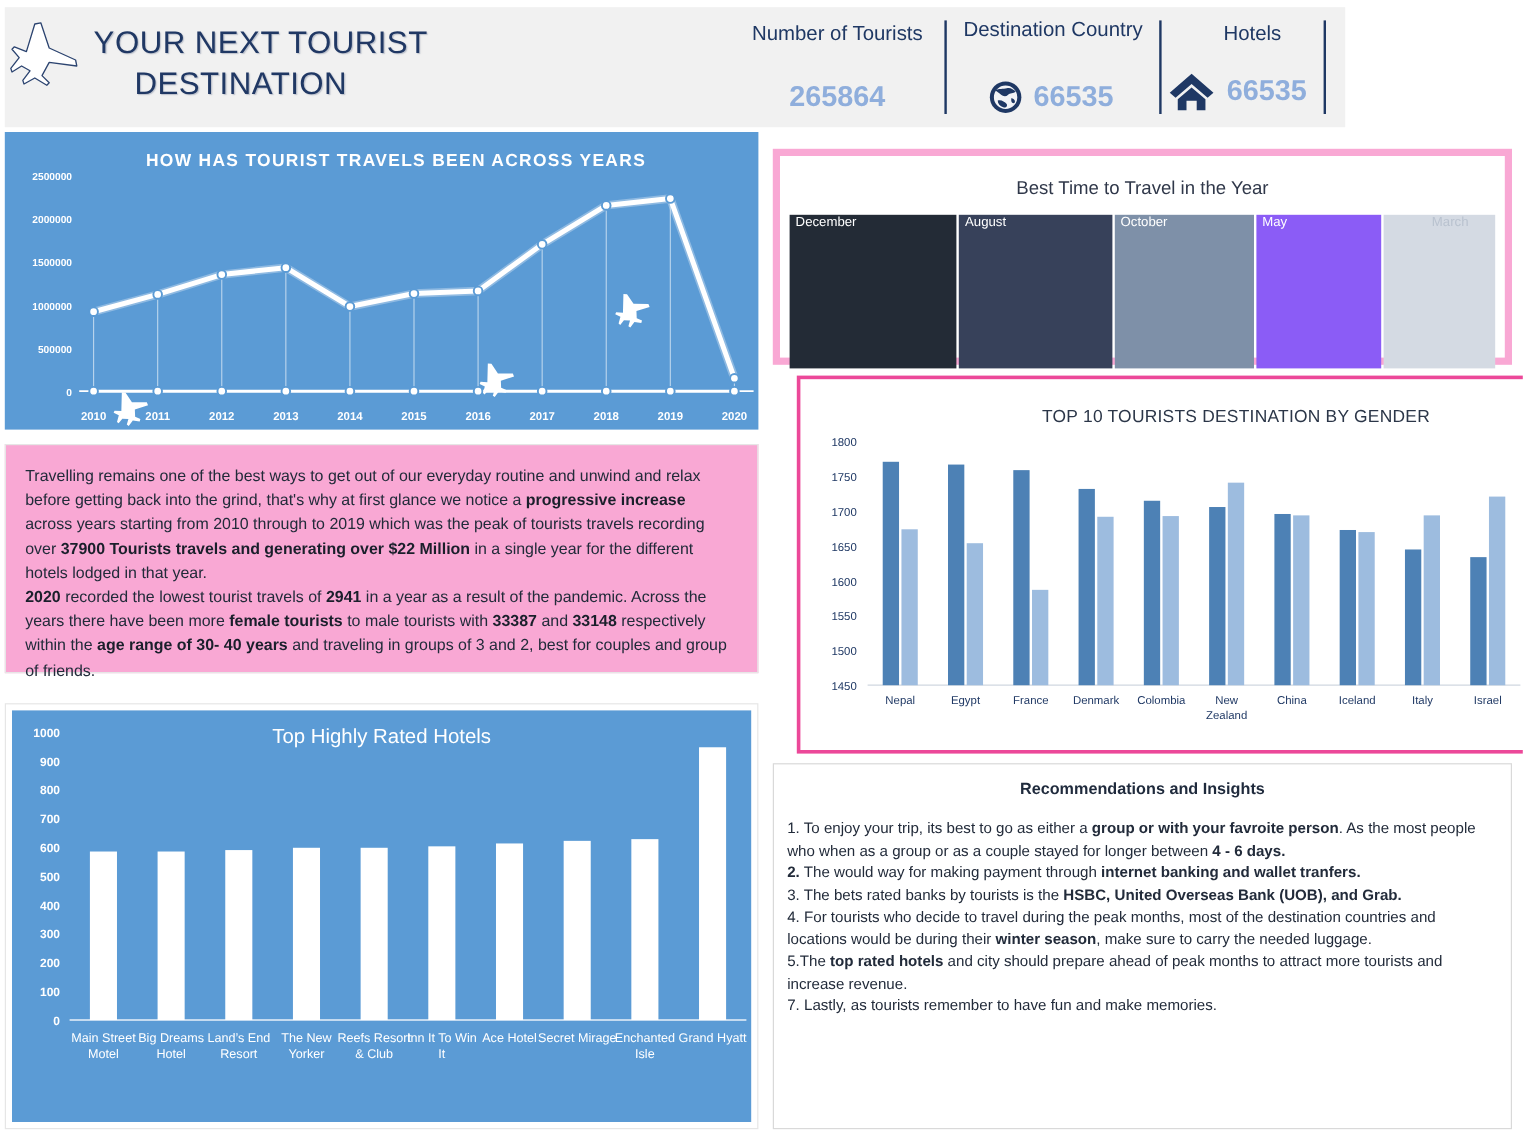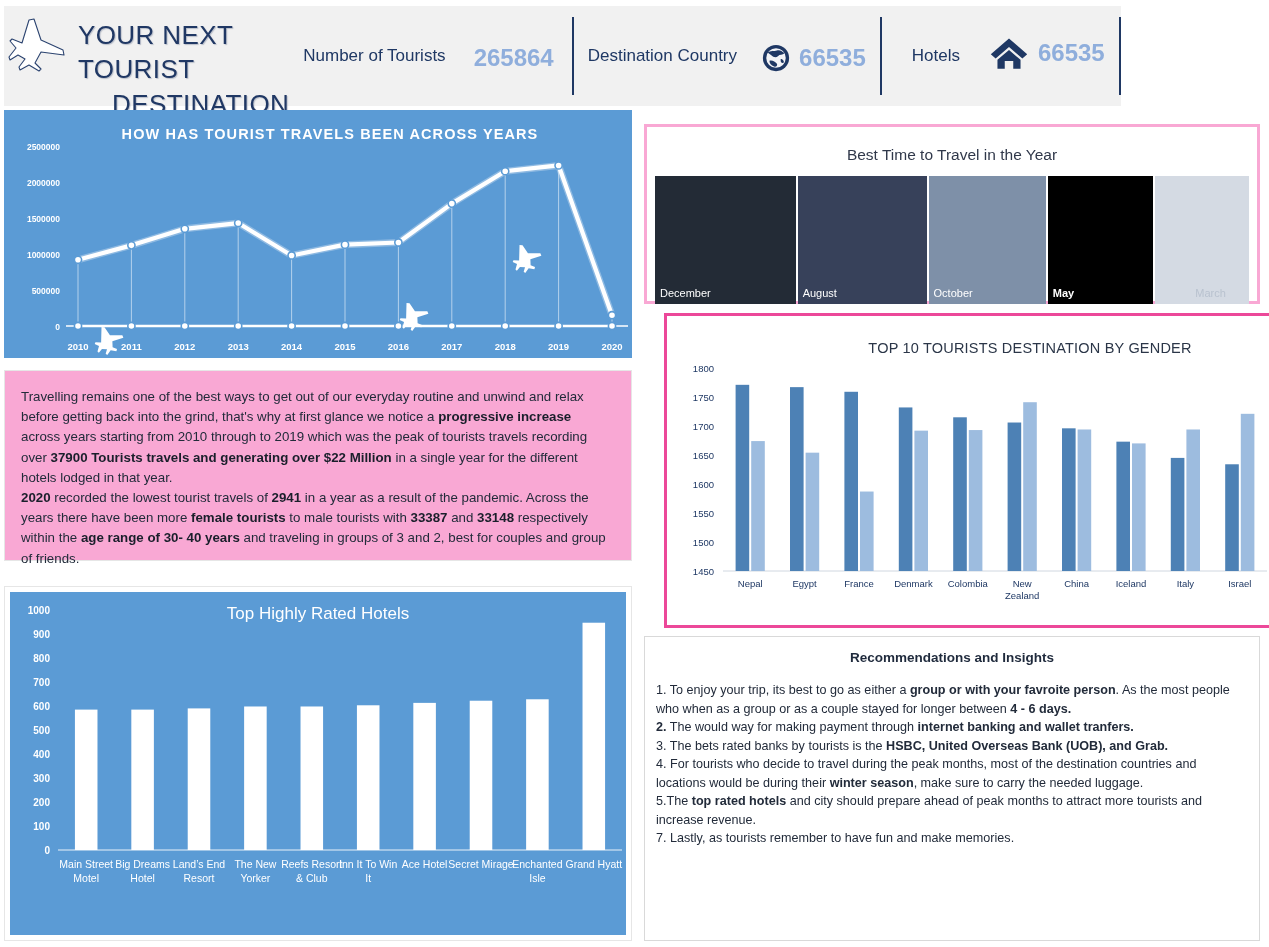--- a/index.html
+++ b/index.html
@@ -35,21 +35,21 @@
     padding-left: 6px; padding-top: 6px;
     text-shadow: 1px 1px 1px rgba(140,150,170,0.55);
   }
   .dash-title .l2 { display: block; padding-left: 34px; }
 
   .kpi-zone {
     flex: 1; display: flex; align-items: center;
     justify-content: flex-end; padding-right: 16px;
   }
   .kpi {
-    display: flex; flex-direction: row; align-items: center;
+    display: flex; flex-direction: column; align-items: center;
     justify-content: center; position: relative;
     padding: 0 14px; height: 80px; gap: 28px;
   }
   .kpi-label {
     font-size: 17px; color: #1f3864; font-weight: 400;
     white-space: nowrap; line-height: 1.1;
   }
   .kpi-valrow { display: flex; align-items: center; gap: 8px; margin-top: 4px; }
   .kpi-value {
     font-size: 24px; font-weight: 700; color: #8faedc; line-height: 1;
@@ -103,30 +103,30 @@
     background: #5b9bd5;
   }
   .hotels-title {
     position: absolute; left: 0; right: 0; top: 12px;
     text-align: center; color: #ffffff; font-size: 17px; font-weight: 400;
   }
 
   
   .tree-panel {
     left: 644px; top: 124px; width: 616px; height: 180px;
-    border: 3px solid #f9a8d4; background: #ffffff; padding: 7px;
+    border: 6px solid #f9a8d4; background: #ffffff; padding: 7px;
   }
   .tree-title {
     text-align: center; font-size: 15.5px; color: #30384a;
     padding-top: 12px; padding-bottom: 12px; font-weight: 400;
   }
   .tree-row { display: flex; height: 128px; gap: 2px; padding: 0 1px; }
   .tree-tile {
     position: relative; height: 100%;
-    display: flex; align-items: flex-end;
+    display: flex; align-items: flex-start;
   }
   .tree-tile span {
     font-size: 11px; padding: 0 0 5px 5px; white-space: nowrap;
   }
 
   
   .gender-panel {
     left: 664px; top: 313px; width: 732px; height: 315px;
     border: 3px solid #ec4899; background: #ffffff;
   }
@@ -348,21 +348,21 @@
     <div class="tree-row" id="tree-row">
         <div class="tree-tile" style="background: rgb(35, 43, 54); flex: 24 0 0px;">
           <span style="color: rgb(255, 255, 255);">December</span>
         </div>
         <div class="tree-tile" style="background: rgb(55, 65, 90); flex: 22 0 0px;">
           <span style="color: rgb(255, 255, 255);">August</span>
         </div>
         <div class="tree-tile" style="background: rgb(126, 144, 168); flex: 20 0 0px;">
           <span style="color: rgb(255, 255, 255);">October</span>
         </div>
-        <div class="tree-tile" style="background: #000000; flex: 18 0 0px; font-weight: bold;">
+        <div class="tree-tile" style="background: #8b5cf6; flex: 18 0 0px;">
           <span style="color: rgb(255, 255, 255);">May</span>
         </div>
         <div class="tree-tile" style="background: rgb(212, 218, 227); flex: 16 0 0px;">
           <span style="color: rgb(185, 194, 207); padding-left: 40px;">March</span>
         </div>
       </div>
   </div>
 
   <div class="panel gender-panel">
     <div class="gender-title">TOP 10 TOURISTS DESTINATION BY GENDER</div>

